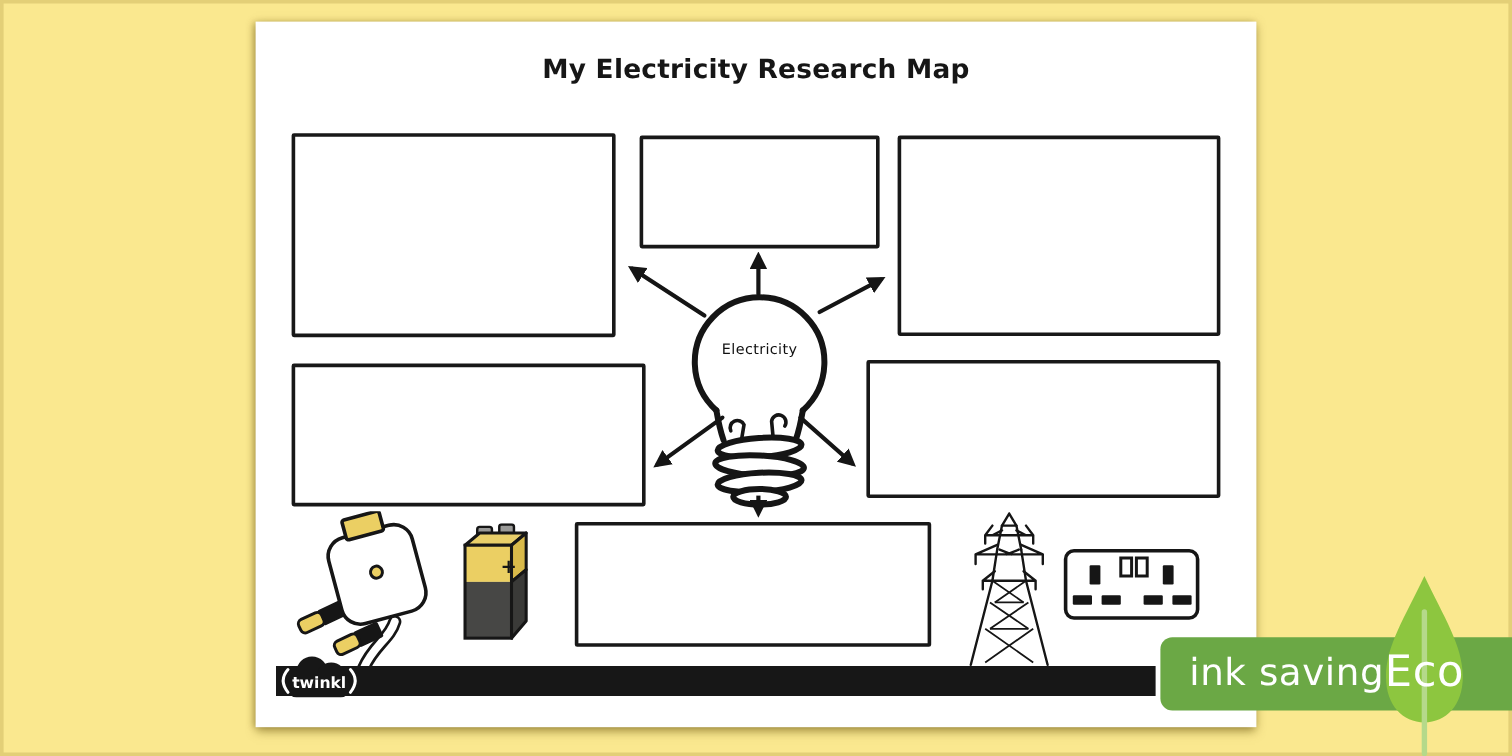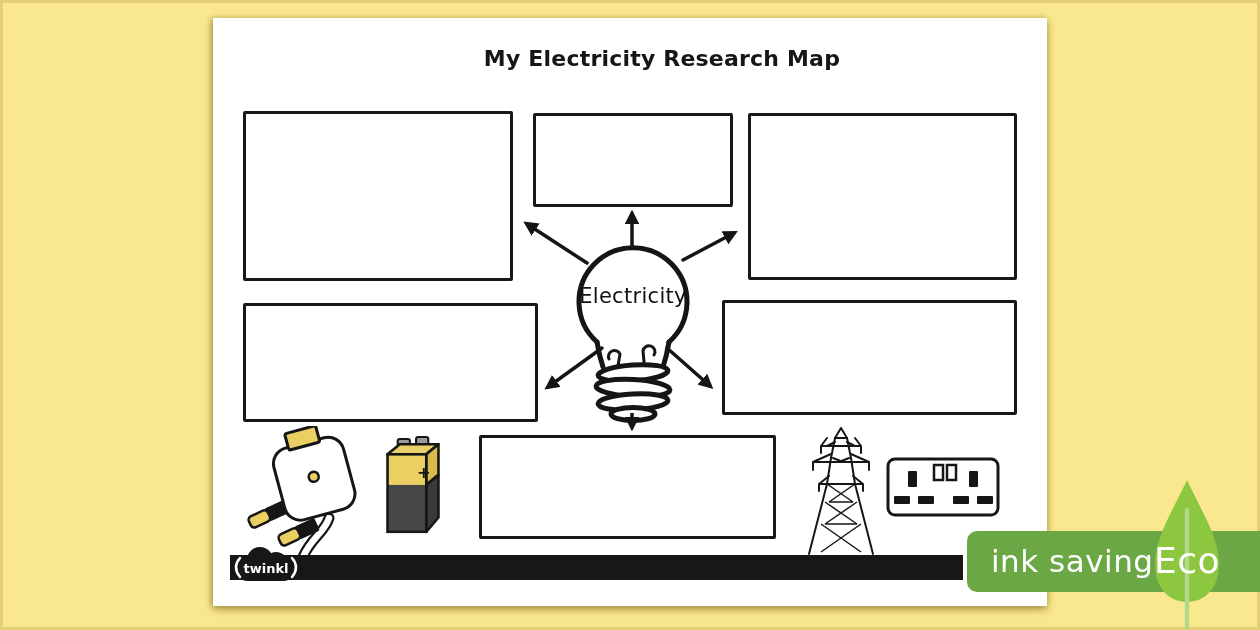--- a/index.html
+++ b/index.html
@@ -10,40 +10,40 @@
     box-shadow:inset 0 0 0 3px rgba(120,95,10,.18);
   }
   
   .sheet{
     position:absolute;left:213px;top:18px;width:834px;height:588px;
     background:var(--page,#fff);
     box-shadow:0 3px 8px rgba(95,75,5,.55), -2px 0 5px rgba(95,75,5,.25);
   }
   .title{
     position:absolute;left:0;top:28px;width:100%;text-align:center;
-    font-size:22px;font-weight:700;color:#161616;white-space:nowrap;letter-spacing:.2px;padding-left:32px;
+    font-size:22px;font-weight:700;color:#161616;white-space:nowrap;letter-spacing:.2px;
   }
   .instructions{
     position:absolute;left:0;top:63px;width:100%;text-align:center;
     font-size:9.5px;letter-spacing:-.3px;color:#1c1c1c;white-space:nowrap;
   }
   .box{
     position:absolute;border:3px solid #181818;background:#fff;border-radius:2px;
     box-sizing:border-box;font-size:12px;color:#222;
   }
   .box-top-left     {left:30px; top:93px; width:270px;height:170px;}
   .box-top-center   {left:320px;top:95px; width:200px;height:94px;}
   .box-top-right    {left:535px;top:95px; width:269px;height:167px;}
   .box-middle-left  {left:30px; top:285px;width:295px;height:119px;}
   .box-middle-right {left:509px;top:282px;width:295px;height:115px;}
   .box-bottom-center{left:266px;top:417px;width:297px;height:104px;}
   .map-svg{position:absolute;left:0;top:0;width:834px;height:588px;pointer-events:none;}
   .bulb-label{
     position:absolute;left:420px;top:266px;transform:translateX(-50%);
-    font-size:21px;color:#111;white-space:nowrap;letter-spacing:.3px;
+    font-size:12px;color:#111;white-space:nowrap;letter-spacing:.3px;
   }
   
   .illus{position:absolute;}
   .illus-plug   {left:28px; top:408px;width:130px;height:132px;}
   .illus-battery{left:166px;top:418px;width:68px; height:106px;}
   .illus-pylon  {left:588px;top:408px;width:80px; height:132px;}
   .illus-socket {left:672px;top:438px;width:116px;height:62px;}
   
   .footer-bar{
     position:absolute;left:17px;top:537px;width:733px;height:25px;

